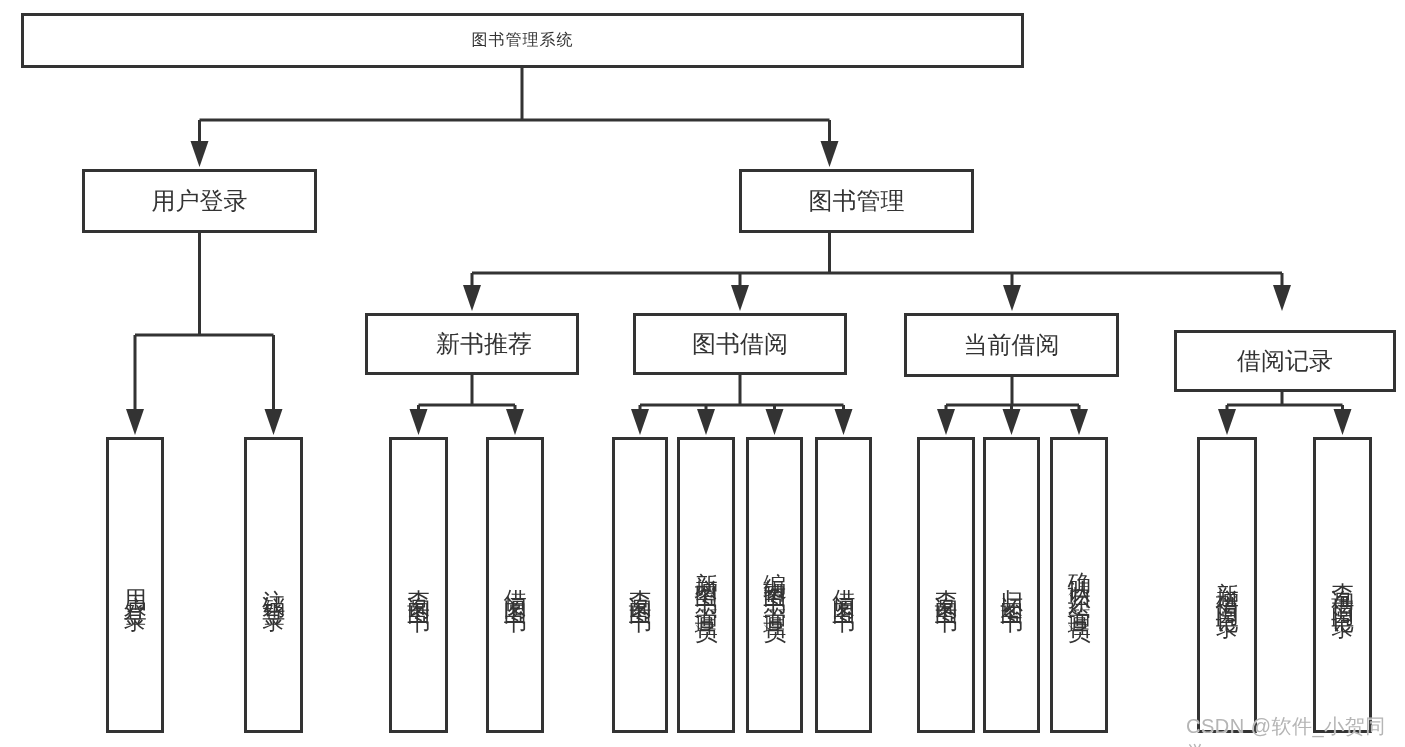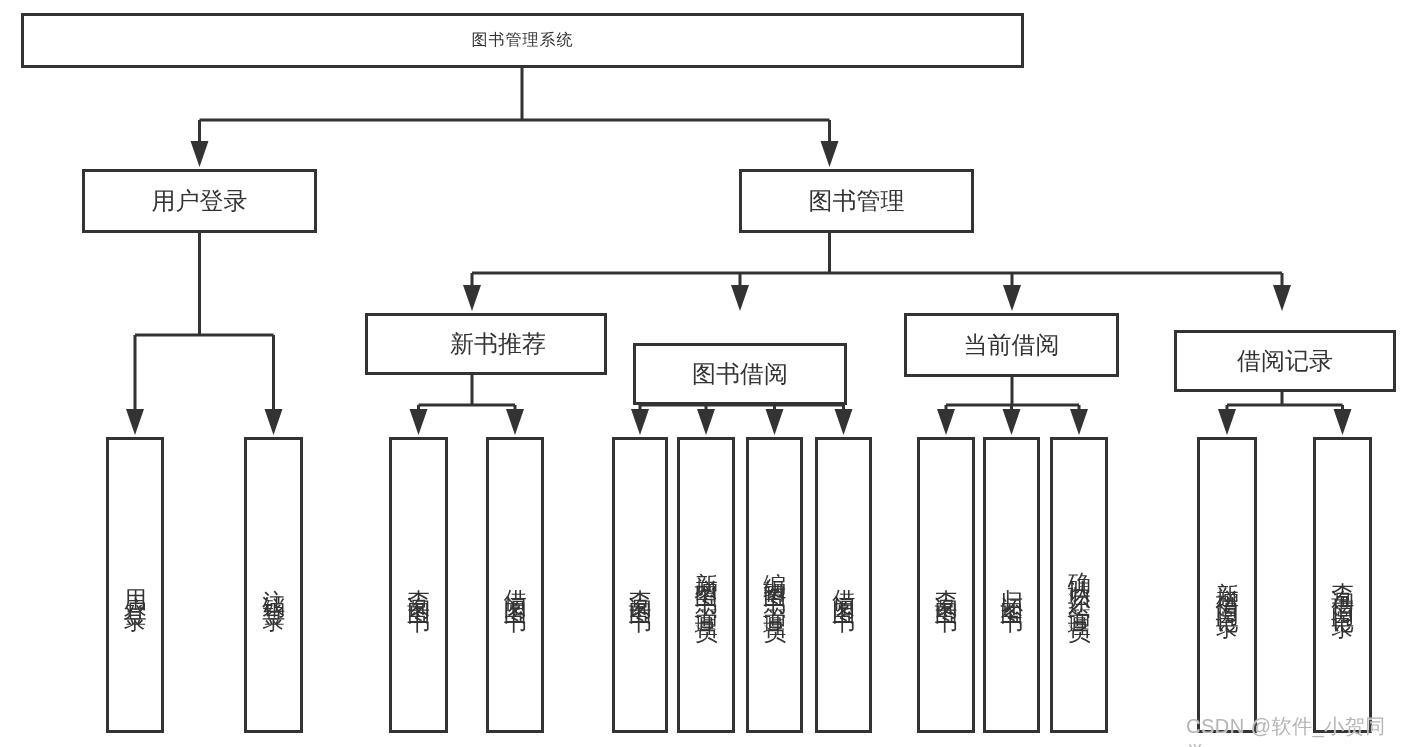--- a/index.html
+++ b/index.html
@@ -76,24 +76,24 @@
     <span>图书管理系统</span>
   </div>
 
   <div class="node" style="left:82px;top:169px;width:235px;height:64px;">
     <span>用户登录</span>
   </div>
   <div class="node" style="left:712px;top:169px;width:235px;height:64px;margin-left:27px;">
     <span>图书管理</span>
   </div>
 
-  <div class="node" style="left:365px;top:313px;width:242px;height:62px;padding-left:24px;">
+  <div class="node" style="left:365px;top:313px;width:214px;height:62px;padding-left:24px;">
     <span>新书推荐</span>
   </div>
-  <div class="node" style="left:633px;top:313px;width:214px;height:62px;margin-top:30px;">
+  <div class="node" style="left:633px;top:313px;width:214px;height:62px;">
     <span>图书借阅</span>
   </div>
   <div class="node" style="left:904px;top:313px;width:215px;height:64px;">
     <span>当前借阅</span>
   </div>
   <div class="node" style="left:1174px;top:330px;width:222px;height:62px;">
     <span>借阅记录</span>
   </div>
 
   <div class="node leaf" style="left:106px;top:437px;width:58px;height:296px;">

